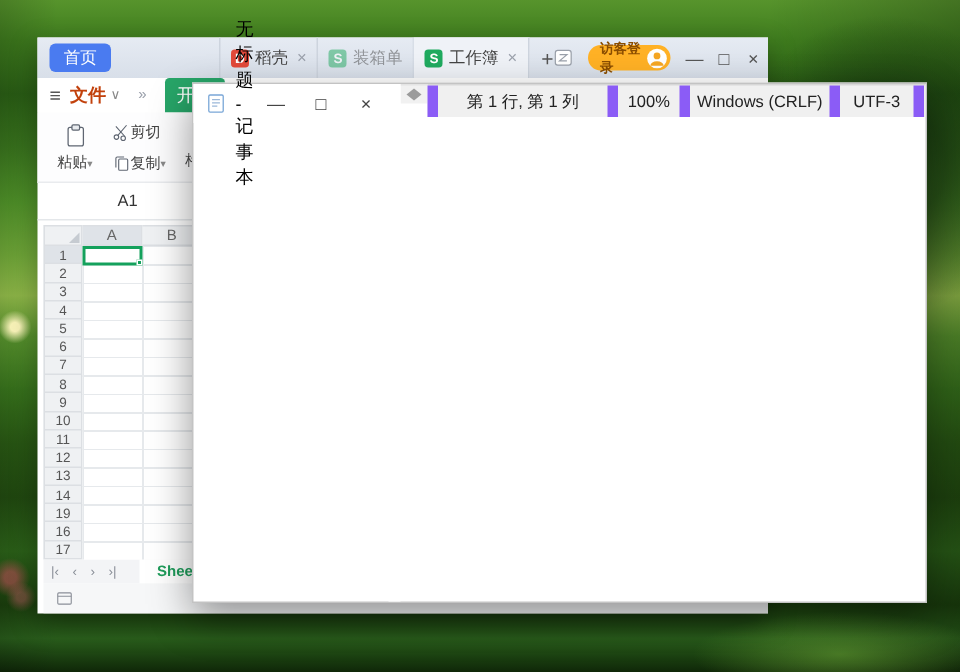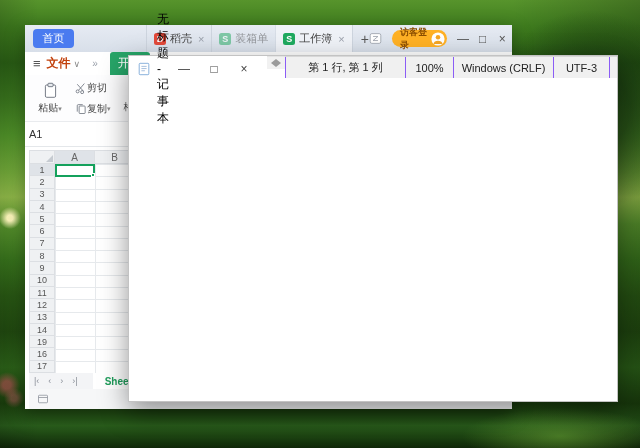--- a/index.html
+++ b/index.html
@@ -44,21 +44,21 @@
   .ribbon-tab-active { margin-left:12px; width:40px; height:23px; background:#27a568; color:#fff;
                        font-size:12px; display:flex; align-items:center; justify-content:center; border-radius:3px 3px 0 0; }
   .wps-toolbar { height:47px; flex:0 0 47px; display:flex; align-items:center; padding-left:8px; gap:8px;
                  background:#fdfdfe; border-bottom:1px solid #e9ebee; color:#444; }
   .paste-btn { width:34px; display:flex; flex-direction:column; align-items:center; gap:2px; font-size:10px; }
   .tool-col { display:flex; flex-direction:column; gap:3px; }
   .tool-row { display:flex; align-items:center; gap:0; font-size:10px; height:18px; }
   .fp-btn { width:40px; display:flex; flex-direction:column; align-items:center; gap:2px; font-size:10px; white-space:nowrap; }
   .dd { font-size:7px; color:#888; }
   .wps-namerow { height:25px; flex:0 0 25px; display:flex; align-items:center; border-bottom:1px solid #e4e7ea; }
-  .name-box { width:112px; margin-left:4px; text-align:left; font-size:11px; color:#333; }
+  .name-box { width:112px; margin-left:4px; text-align:center; font-size:11px; color:#333; }
   .sheet-wrap { flex:1; display:flex; flex-direction:column; padding-left:4px; overflow:hidden; }
   .col-hdr-row { height:14px; flex:0 0 14px; display:flex; margin-top:3px; font-size:10px; color:#666; }
   .corner-cell { width:26px; background:#eff1f3; border:1px solid #dcdfe3; position:relative; }
   .corner-tri { position:absolute; right:1px; bottom:1px; width:0; height:0;
                 border-left:7px solid transparent; border-bottom:7px solid #c6cbd1; }
   .col-hdr { width:40px; background:#eff1f3; border:1px solid #dcdfe3; border-left:none;
              display:flex; align-items:center; justify-content:center; }
   .col-hdr.sel { background:#dfe3e8; }
   .col-hdr-fill { flex:1; background:#eff1f3; border:1px solid #dcdfe3; border-left:none; }
   .grid-body { display:flex; height:209px; flex:0 0 209px; }
@@ -87,21 +87,21 @@
   .np-menubar { height:19px; flex:0 0 19px; display:flex; align-items:center; padding-left:2px; background:#fff; }
   .np-menu { font-size:12px; color:#111; padding:0 7px; }
   .np-text { flex:1; position:relative; background:#fff; }
   .np-hscroll { height:13px; flex:0 0 13px; background:#f1f1f1; border-top:1px solid #e4e4e4;
                 display:flex; align-items:center; justify-content:space-between; padding:0 4px; }
   .h-arrow-l { width:0; height:0; border-top:4px solid transparent; border-bottom:4px solid transparent; border-right:5px solid #9b9b9b; }
   .h-arrow-r { width:0; height:0; border-top:4px solid transparent; border-bottom:4px solid transparent; border-left:5px solid #9b9b9b; }
   .np-status { height:22px; flex:0 0 22px; background:#f0f0f0; border-top:1px solid #d7d7d7;
                display:flex; align-items:center; font-size:11px; color:#222; }
   .st-fill { flex:1; }
-  .st-seg { height:100%; display:flex; align-items:center; justify-content:center; border-left:1px solid #8b5cf6; white-space:nowrap; }
+  .st-seg { height:100%; display:flex; align-items:center; justify-content:center; border-left:7px solid #8b5cf6; white-space:nowrap; }
 </style>
 </head>
 <body>
 
 <div class="desktop">
 
   <div class="wps">
 
     <div class="wps-tabbar">
       <div class="home-tab">首页</div>

